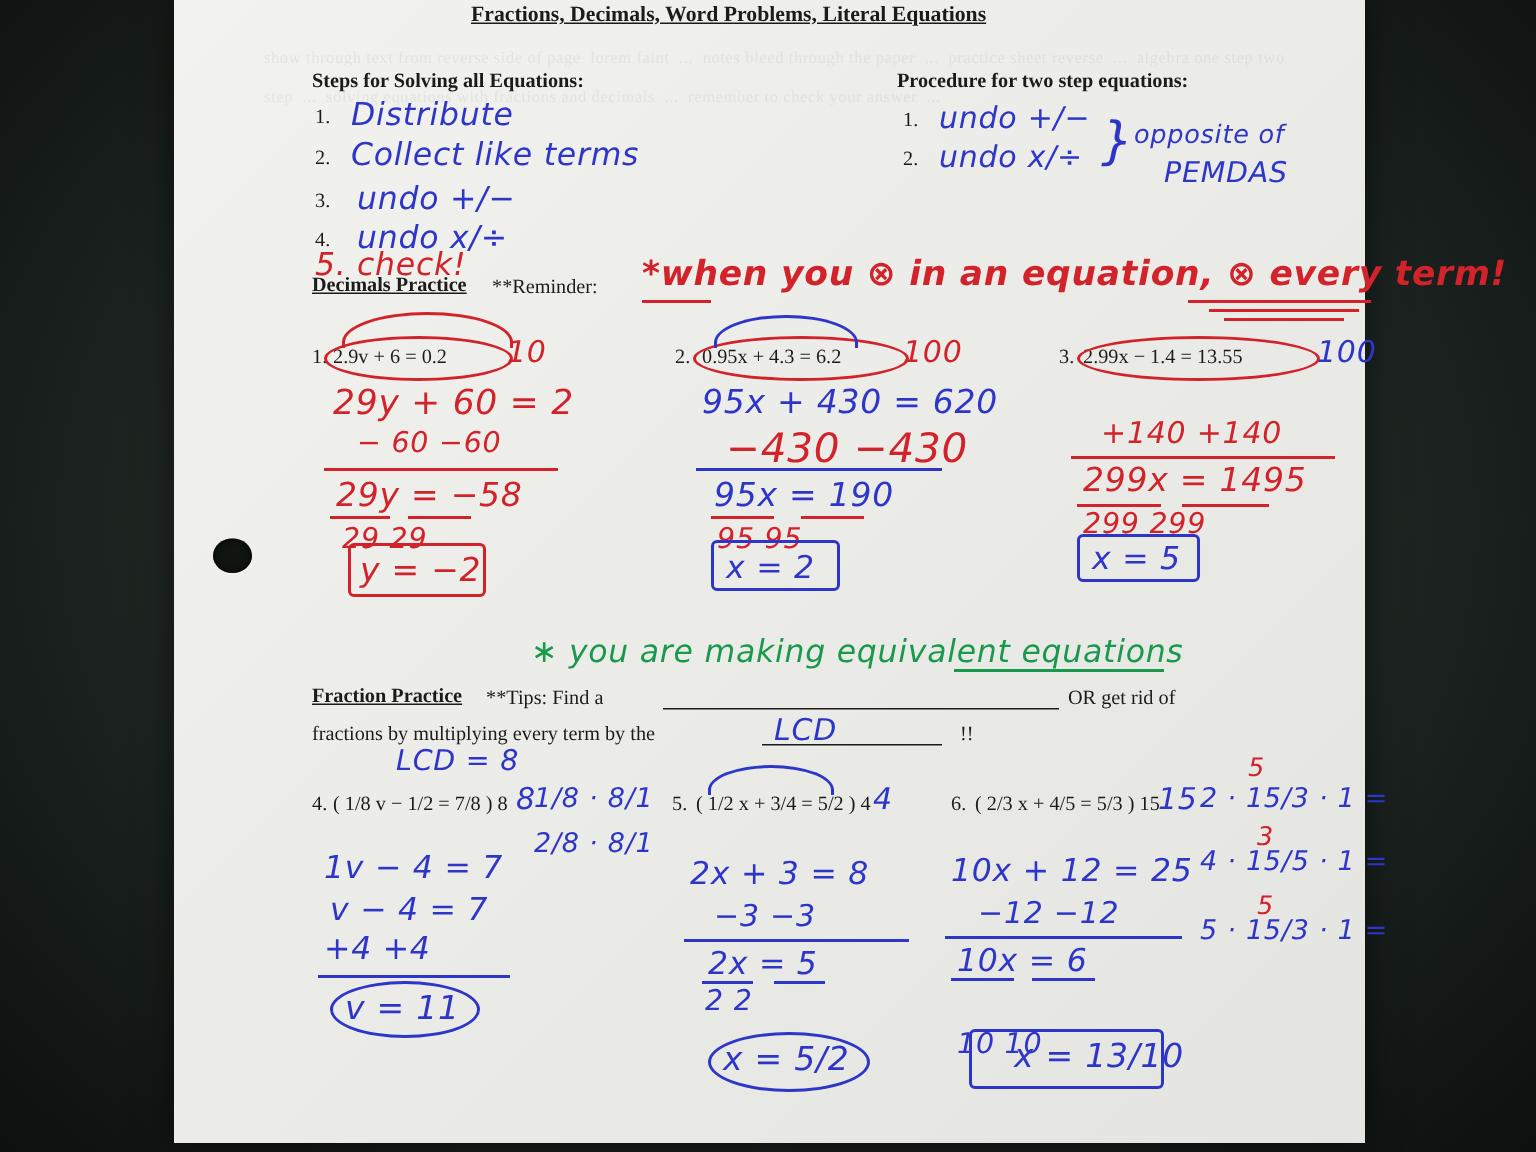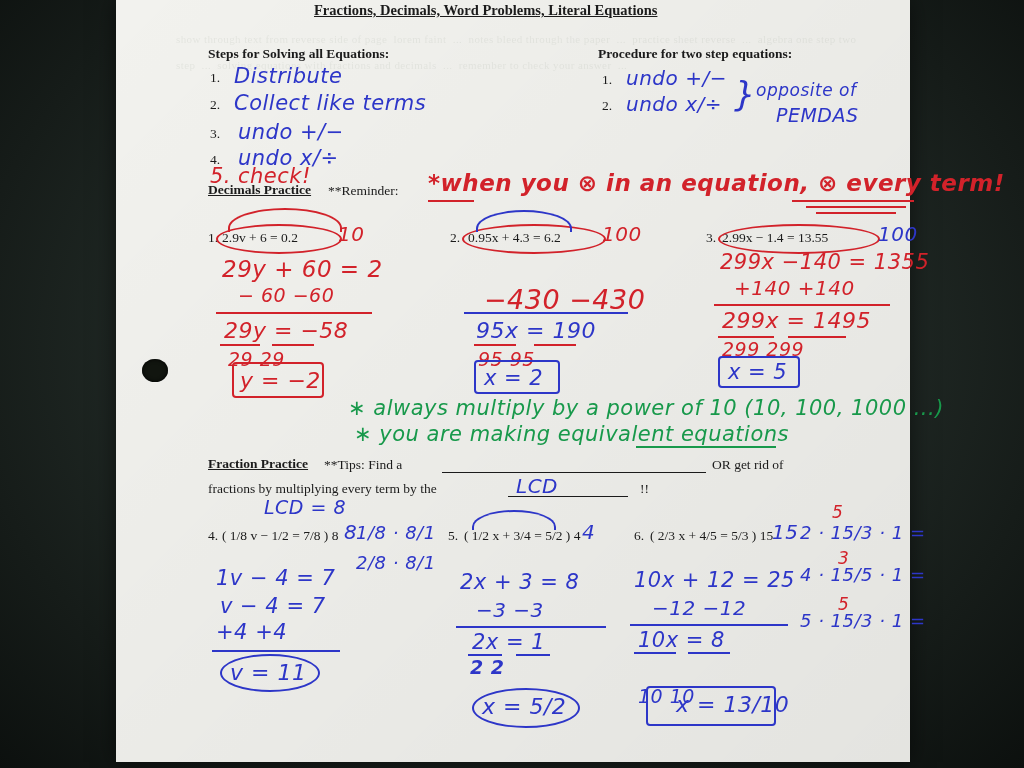--- a/index.html
+++ b/index.html
@@ -124,45 +124,44 @@
     <div class="bar-red" style="left:156px;top:344px;width:42px;"></div>
     <div class="abs hw red" style="left:124px;top:368px;font-size:22px;">y = −2</div>
     <div class="box-red" style="left:116px;top:362px;width:88px;height:32px;"></div>
 
     <div class="abs print lbl" style="left:334px;top:230px;">2.</div>
     <div class="abs print lbl" style="left:352px;top:230px;">0.95x + 4.3 = 6.2</div>
     <div class="oval-red" style="left:346px;top:224px;width:140px;height:26px;"></div>
     <div class="arc-blue" style="left:360px;top:210px;width:92px;height:20px;"></div>
     <div class="abs hw red" style="left:486px;top:222px;font-size:20px;">100</div>
 
+    <div class="abs hw blue" style="left:352px;top:256px;font-size:22px;">95x + 430 = 620</div>
     <div class="abs hw red" style="left:368px;top:284px;font-size:27px;">−430  −430</div>
     <div class="bar" style="left:348px;top:312px;width:164px;"></div>
     <div class="abs hw blue" style="left:360px;top:318px;font-size:22px;">95x = 190</div>
     <div class="bar-red" style="left:358px;top:344px;width:42px;"></div>
     <div class="bar-red" style="left:418px;top:344px;width:42px;"></div>
     <div class="abs hw red" style="left:362px;top:348px;font-size:19px;">95        95</div>
     <div class="abs hw blue" style="left:368px;top:366px;font-size:21px;">x = 2</div>
     <div class="box" style="left:358px;top:360px;width:82px;height:30px;"></div>
 
     <div class="abs print lbl" style="left:590px;top:230px;">3.</div>
     <div class="abs print lbl" style="left:606px;top:230px;">2.99x − 1.4 = 13.55</div>
     <div class="oval-red" style="left:602px;top:224px;width:158px;height:26px;"></div>
     <div class="abs hw blue" style="left:762px;top:222px;font-size:20px;">100</div>
 
-    <div class="abs hw red" style="left:604px;top:250px;font-size:21px;">299x −140 = 1355</div>
     <div class="abs hw red" style="left:618px;top:276px;font-size:20px;">+140    +140</div>
     <div class="bar-red" style="left:598px;top:304px;width:176px;"></div>
     <div class="abs hw red" style="left:606px;top:308px;font-size:22px;">299x = 1495</div>
     <div class="bar-red" style="left:602px;top:336px;width:56px;"></div>
     <div class="bar-red" style="left:672px;top:336px;width:58px;"></div>
     <div class="abs hw red" style="left:606px;top:338px;font-size:19px;">299      299</div>
     <div class="abs hw blue" style="left:612px;top:360px;font-size:21px;">x = 5</div>
     <div class="box" style="left:602px;top:356px;width:78px;height:28px;"></div>
 
-    <div class="abs hw green" style="left:232px;top:396px;font-size:21px;">∗ always multiply by a power of 10 (10, 100, 1000 ...)</div>
     <div class="abs hw green" style="left:238px;top:422px;font-size:21px;text-align:right;">∗ you are making equivalent equations</div>
     <div class="bar" style="left:520px;top:446px;width:140px;background:#18994b;"></div>
 
     <div class="abs print hdr u" style="left:92px;top:456px;">Fraction Practice</div>
     <div class="abs print lbl" style="left:208px;top:457px;">**Tips: Find a</div>
     <div class="bar-black" style="left:326px;top:472px;width:264px;"></div>
     <div class="abs print lbl" style="left:596px;top:457px;">OR get rid of</div>
     <div class="abs print lbl" style="left:92px;top:481px;">fractions by multiplying every term by the</div>
     <div class="abs hw blue" style="left:400px;top:474px;font-size:20px;">LCD</div>
     <div class="bar-black" style="left:392px;top:496px;width:120px;"></div>
@@ -183,42 +182,42 @@
     <div class="oval" style="left:104px;top:654px;width:96px;height:34px;"></div>
 
     <div class="abs print lbl" style="left:332px;top:528px;">5.</div>
     <div class="abs print lbl" style="left:348px;top:528px;">( 1/2 x + 3/4 = 5/2 ) 4</div>
     <div class="abs hw blue" style="left:466px;top:520px;font-size:20px;">4</div>
     <div class="arc-blue" style="left:356px;top:510px;width:80px;height:18px;"></div>
 
     <div class="abs hw blue" style="left:344px;top:570px;font-size:21px;">2x + 3 = 8</div>
     <div class="abs hw blue" style="left:360px;top:598px;font-size:20px;">−3  −3</div>
     <div class="bar" style="left:340px;top:626px;width:150px;"></div>
-    <div class="abs hw blue" style="left:356px;top:630px;font-size:21px;">2x = 1</div>
+    <div class="abs hw blue" style="left:356px;top:630px;font-size:21px;">2x = 5</div>
     <div class="bar" style="left:352px;top:654px;width:34px;"></div>
     <div class="bar" style="left:400px;top:654px;width:34px;"></div>
-    <div class="abs hw blue" style="left:354px;top:656px;font-size:19px;font-weight:bold;">2      2</div>
+    <div class="abs hw blue" style="left:354px;top:656px;font-size:19px;">2      2</div>
     <div class="abs hw blue" style="left:366px;top:694px;font-size:22px;">x = 5/2</div>
     <div class="oval" style="left:356px;top:688px;width:104px;height:36px;"></div>
 
     <div class="abs print lbl" style="left:518px;top:528px;">6.</div>
     <div class="abs print lbl" style="left:534px;top:528px;">( 2/3 x + 4/5 = 5/3 ) 15</div>
     <div class="abs hw blue" style="left:656px;top:520px;font-size:20px;">15</div>
 
     <div class="abs hw blue" style="left:684px;top:522px;font-size:18px;">2 · 15/3 · 1 =</div>
     <div class="abs hw red" style="left:716px;top:502px;font-size:17px;">5</div>
     <div class="abs hw blue" style="left:684px;top:564px;font-size:18px;">4 · 15/5 · 1 =</div>
     <div class="abs hw red" style="left:722px;top:548px;font-size:17px;">3</div>
     <div class="abs hw blue" style="left:684px;top:610px;font-size:18px;">5 · 15/3 · 1 =</div>
     <div class="abs hw red" style="left:722px;top:594px;font-size:17px;">5</div>
 
     <div class="abs hw blue" style="left:518px;top:568px;font-size:21px;">10x + 12 = 25</div>
     <div class="abs hw blue" style="left:536px;top:596px;font-size:20px;">−12  −12</div>
     <div class="bar" style="left:514px;top:624px;width:158px;"></div>
-    <div class="abs hw blue" style="left:522px;top:628px;font-size:21px;">10x = 8</div>
+    <div class="abs hw blue" style="left:522px;top:628px;font-size:21px;">10x = 6</div>
     <div class="bar" style="left:518px;top:652px;width:42px;"></div>
     <div class="bar" style="left:572px;top:652px;width:42px;"></div>
     <div class="abs hw blue" style="left:522px;top:654px;font-size:19px;margin-top:31px;">10     10</div>
     <div class="abs hw blue" style="left:540px;top:692px;font-size:22px;margin-left:20px;">x = 13/10</div>
     <div class="box" style="left:530px;top:686px;width:126px;height:36px;"></div>
   </div>
 
   <div class="hole"></div>
 </div>
 

